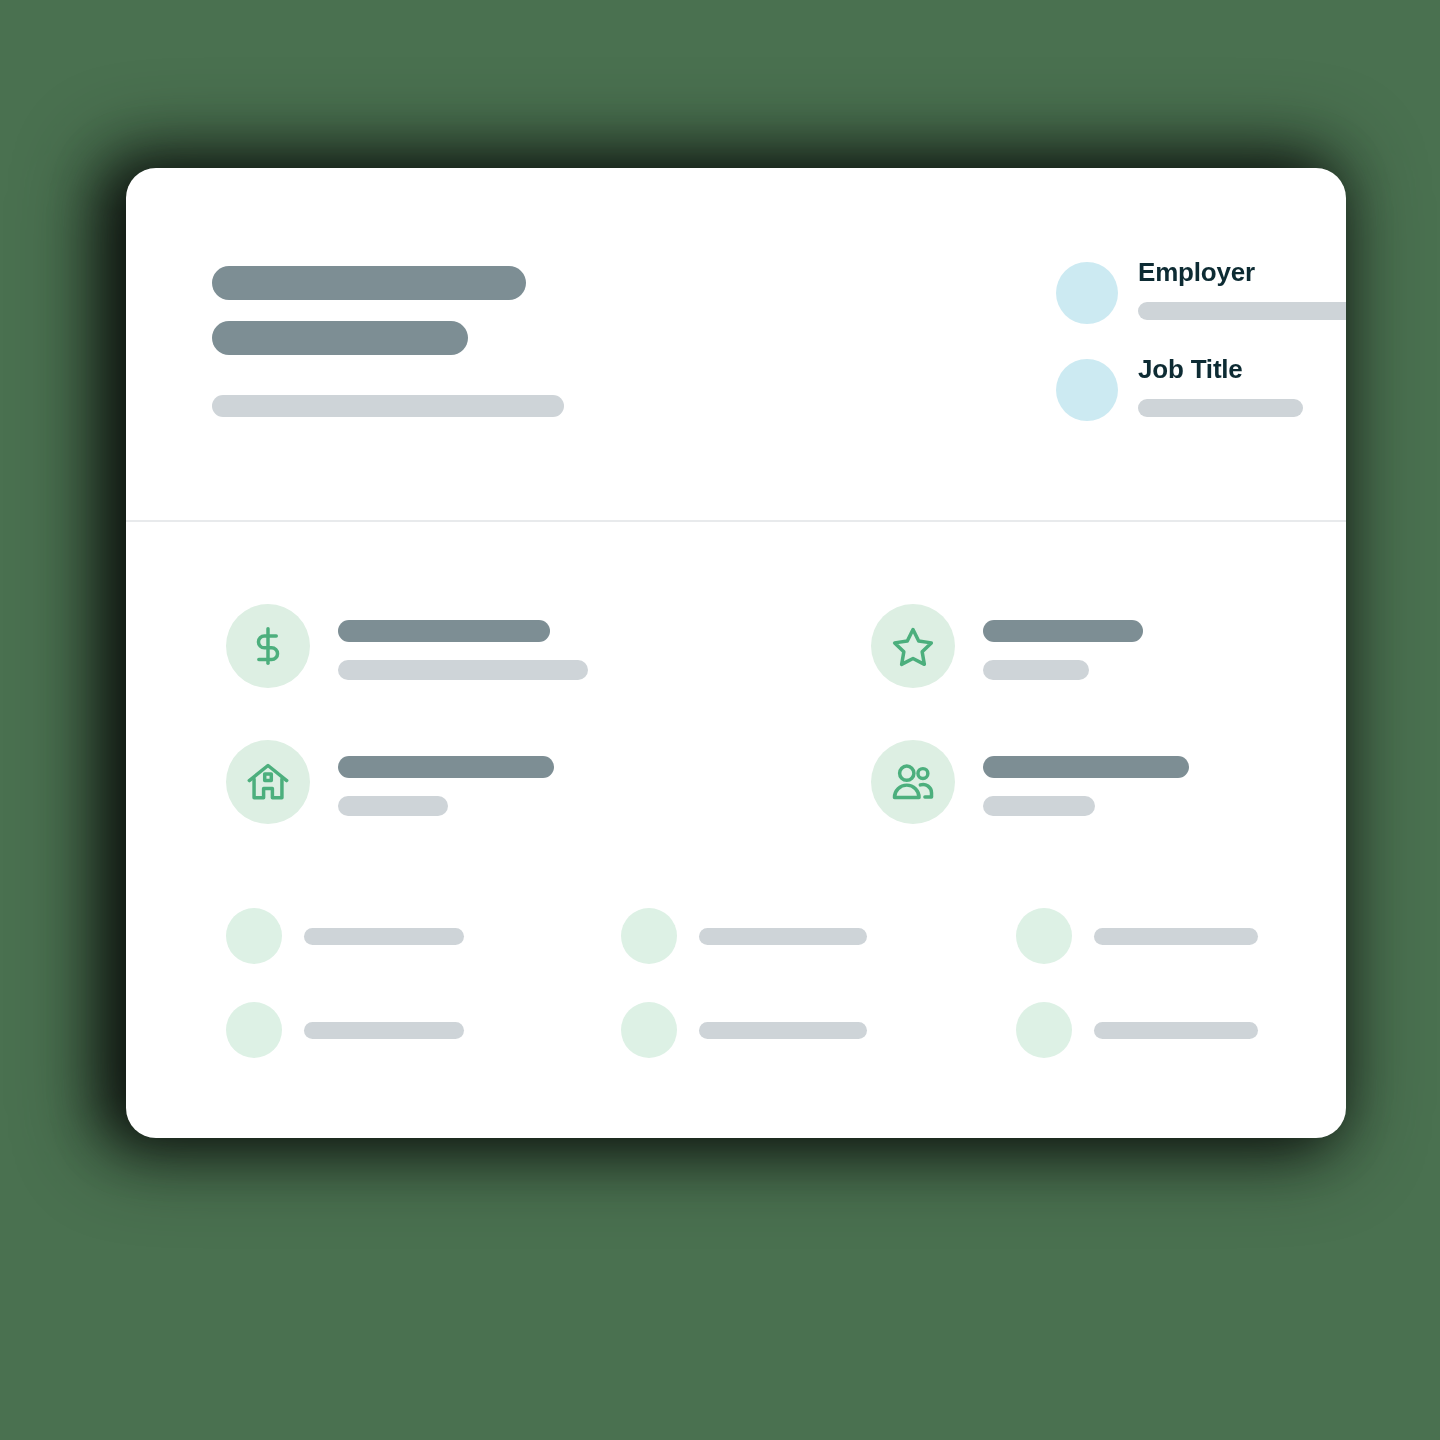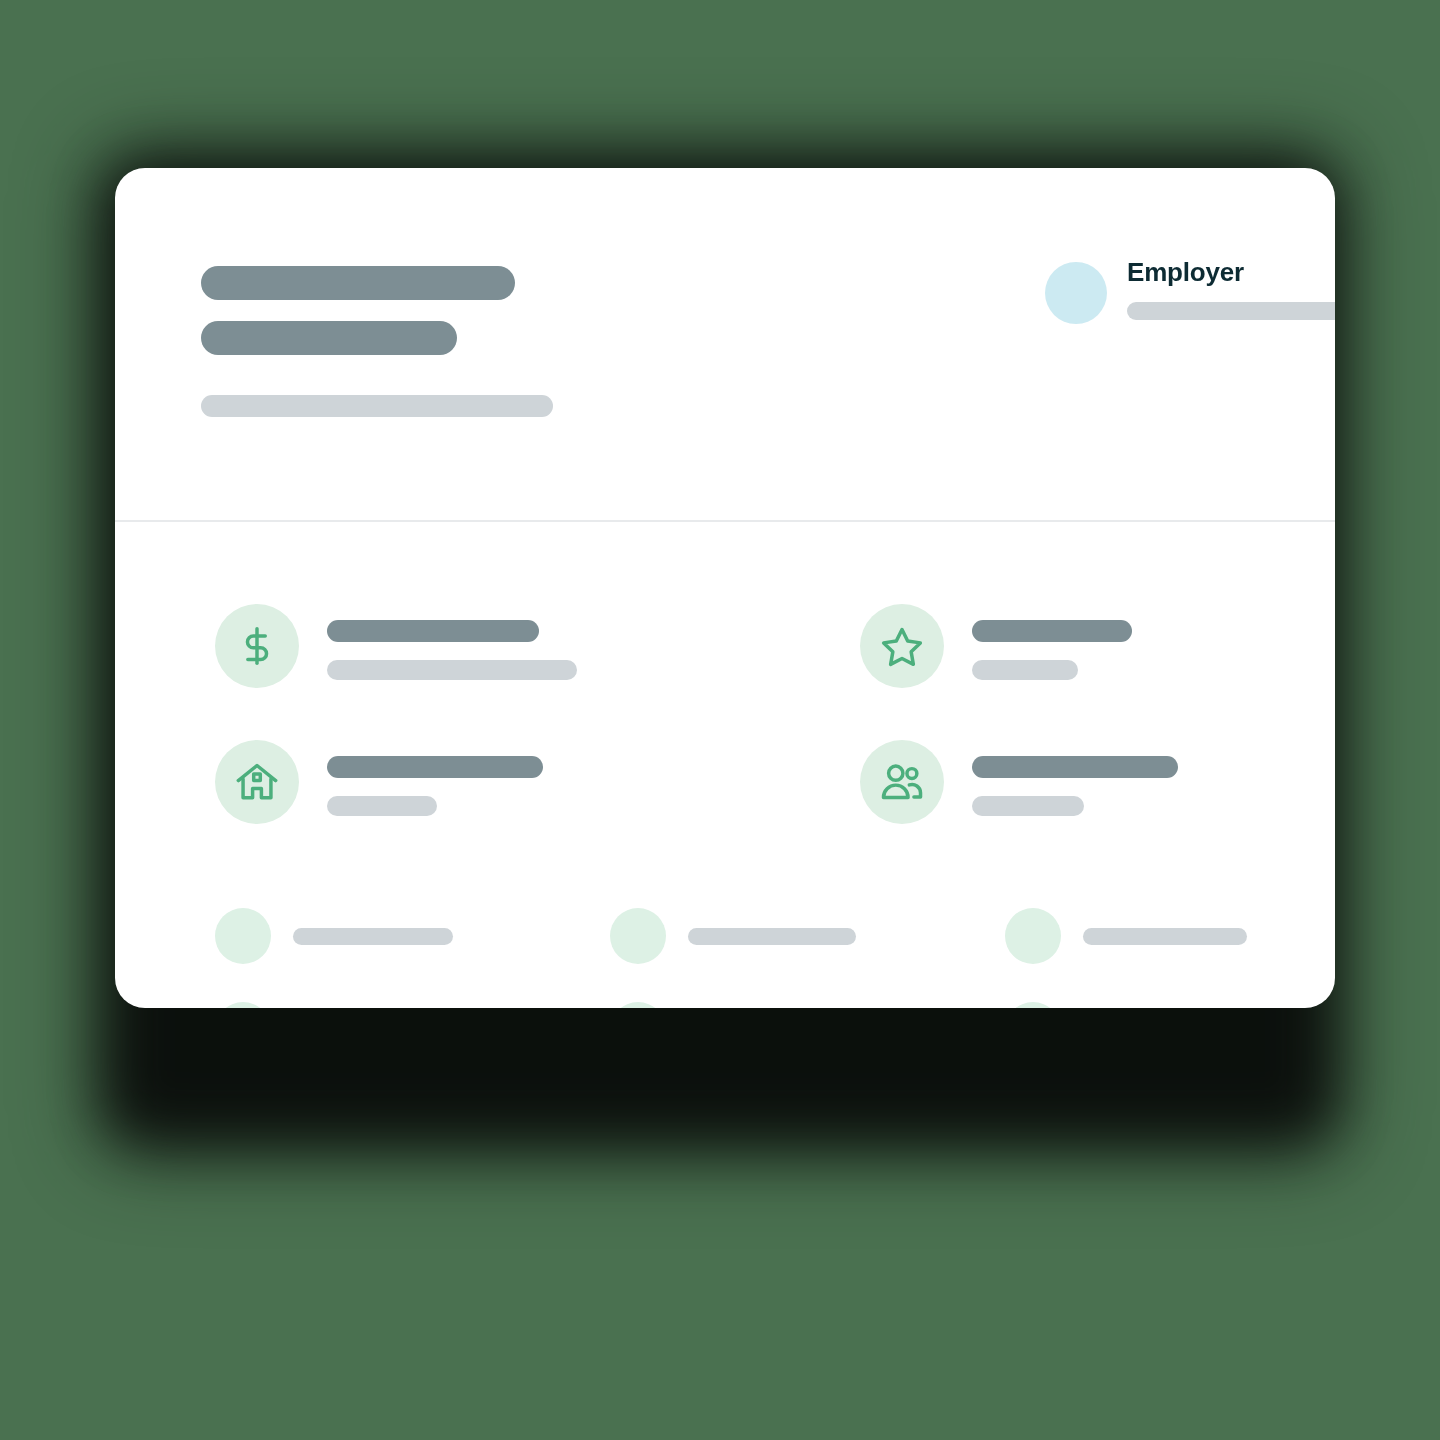--- a/index.html
+++ b/index.html
@@ -34,24 +34,24 @@
     top: 150px;
     width: 1248px;
     height: 1006px;
     filter: blur(42px);
     opacity: 0.6;
   }
 
   
   .card {
     position: absolute;
-    left: 115px;
+    left: 126px;
     top: 168px;
     width: 1220px;
-    height: 840px;
+    height: 970px;
     background: #ffffff;
     border-radius: 30px;
     overflow: hidden;
     z-index: 5;
   }
 
   
   .card-header {
     position: relative;
     height: 354px;
@@ -219,20 +219,27 @@
     <div class="header-right">
 
       <div class="avatar-item a1">
         <span class="avatar-circle"></span>
         <span class="avatar-text">
           <span class="avatar-label">Employer</span>
           <span class="bar light"></span>
         </span>
       </div>
 
+      <div class="avatar-item a2">
+        <span class="avatar-circle"></span>
+        <span class="avatar-text">
+          <span class="avatar-label">Job Title</span>
+          <span class="bar light"></span>
+        </span>
+      </div>
 
     </div>
   </div>
 
   <div class="card-body">
 
     <div class="features">
 
       <div class="feature f0">
         <span class="icon-circle">

